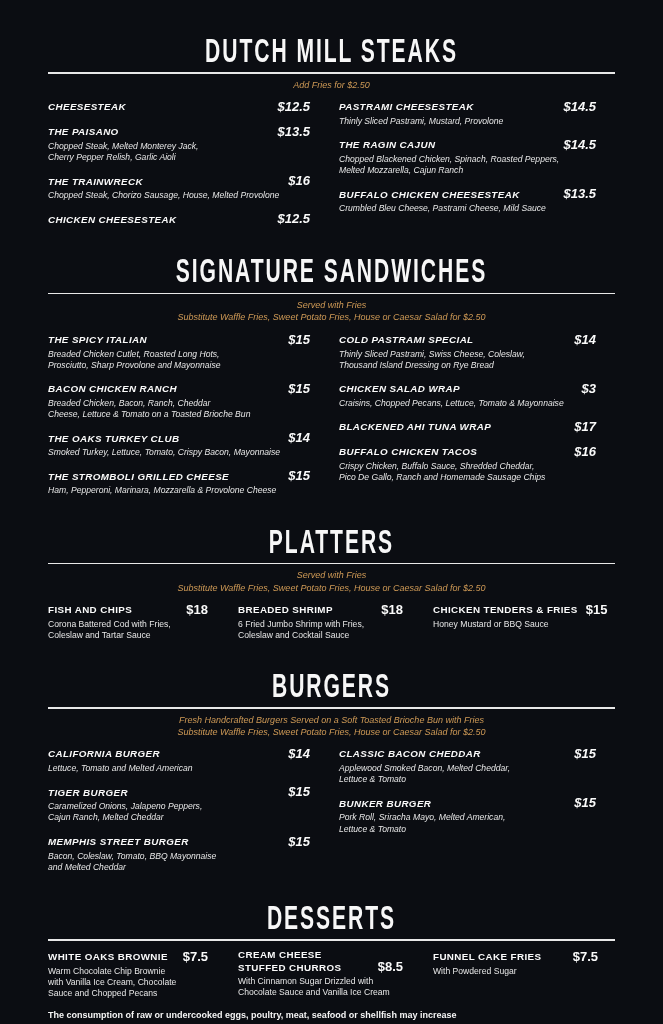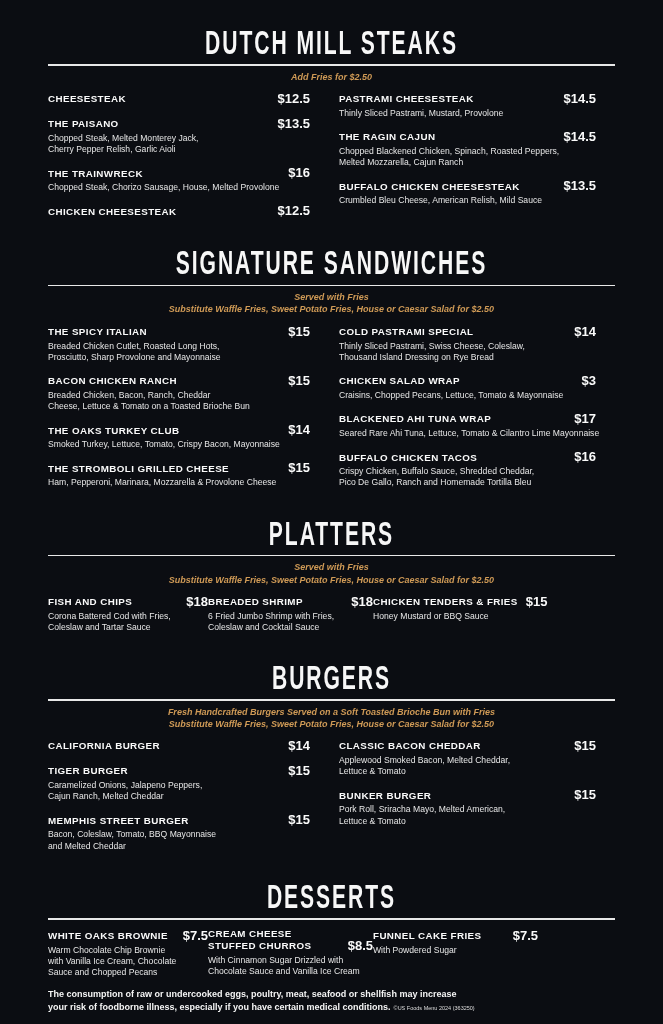--- a/index.html
+++ b/index.html
@@ -7,34 +7,34 @@
   }
   *{margin:0;padding:0;box-sizing:border-box;}
   html,body{background:#1a1a1a;}
   body{font-family:"Liberation Sans",sans-serif;}
   .menu{
     width:663px;height:1024px;margin:0 auto;background:var(--bg);
     padding:22px 48px 26px;display:flex;flex-direction:column;overflow:hidden;
     color:var(--text);
   }
   .menu-section{margin-top:18px;}
-  .menu-section:first-child{margin-top:4px;}
+  .menu-section:first-child{margin-top:12px;}
   .section-title{
     font-size:33px;line-height:1.04;font-weight:700;text-align:center;
     color:#f7f7f7;letter-spacing:3px;transform:scaleX(0.64);transform-origin:center;
     white-space:nowrap;
   }
   .rule{height:1.5px;background:var(--rule);margin-top:4px;}
   .section-note{
     margin-top:5px;text-align:center;color:var(--accent);
-    font-style:italic;font-size:9px;line-height:1.35;font-weight:700;
+    font-style:italic;font-size:9px;line-height:1.35;font-weight:400;
   }
   .cols{display:grid;margin-top:8px;}
-  .cols.two{grid-template-columns:262px 257px;column-gap:29px;}
-  .cols.three{grid-template-columns:160px 165px 165px;}
+  .cols.two{grid-template-columns:262px 257px;column-gap:29px;font-style:italic;}
+  .cols.three{grid-template-columns:160px 165px 165px;column-gap:30px;}
   .item{margin-bottom:10px;}
   .item-row{display:flex;justify-content:space-between;align-items:flex-end;}
   .item-name{
     font-weight:700;font-size:9.8px;letter-spacing:0.4px;color:#fafafa;
     text-transform:uppercase;white-space:pre;line-height:1.3;
   }
   .item-price{font-weight:700;font-size:13px;color:#fafafa;margin-left:8px;white-space:nowrap;}
   .item-desc{
     margin-top:2px;font-size:8.6px;line-height:1.3;color:var(--muted);white-space:pre;
   }
@@ -97,21 +97,21 @@
             <span class="item-price">$14.5</span>
           </div>
           <div class="item-desc">Chopped Blackened Chicken, Spinach, Roasted Peppers,
 Melted Mozzarella, Cajun Ranch</div>
         </article>
         <article class="item">
           <div class="item-row">
             <span class="item-name">BUFFALO CHICKEN CHEESESTEAK</span>
             <span class="item-price">$13.5</span>
           </div>
-          <div class="item-desc">Crumbled Bleu Cheese, American Relish, Mild Sauce</div>
+          <div class="item-desc">Crumbled Bleu Cheese, Pastrami Cheese, Mild Sauce</div>
         </article>
       </div>
     </div>
   </section>
 
   <section class="menu-section">
     <h2 class="section-title">SIGNATURE SANDWICHES</h2>
     <div class="rule"></div>
     <div class="section-note">
       <div>Served with Fries</div>
@@ -164,29 +164,28 @@
             <span class="item-name">CHICKEN SALAD WRAP</span>
             <span class="item-price">$3</span>
           </div>
           <div class="item-desc">Craisins, Chopped Pecans, Lettuce, Tomato &amp; Mayonnaise</div>
         </article>
         <article class="item">
           <div class="item-row">
             <span class="item-name">BLACKENED AHI TUNA WRAP</span>
             <span class="item-price">$17</span>
           </div>
-          <div class="item-desc">Seared Rare Ahi Tuna, Lettuce, Tomato &amp; Cilantro Lime Mayonnaise</div>
         </article>
         <article class="item">
           <div class="item-row">
             <span class="item-name">BUFFALO CHICKEN TACOS</span>
             <span class="item-price">$16</span>
           </div>
           <div class="item-desc">Crispy Chicken, Buffalo Sauce, Shredded Cheddar,
-Pico De Gallo, Ranch and Homemade Tortilla Bleu</div>
+Pico De Gallo, Ranch and Homemade Sausage Chips</div>
         </article>
       </div>
     </div>
   </section>
 
   <section class="menu-section">
     <h2 class="section-title">PLATTERS</h2>
     <div class="rule"></div>
     <div class="section-note">
       <div>Served with Fries</div>
@@ -232,20 +231,21 @@
       <div>Fresh Handcrafted Burgers Served on a Soft Toasted Brioche Bun with Fries</div>
       <div>Substitute Waffle Fries, Sweet Potato Fries, House or Caesar Salad for $2.50</div>
     </div>
     <div class="cols two">
       <div class="col">
         <article class="item">
           <div class="item-row">
             <span class="item-name">CALIFORNIA BURGER</span>
             <span class="item-price">$14</span>
           </div>
+          <div class="item-desc">Lettuce, Tomato and Melted American</div>
         </article>
         <article class="item">
           <div class="item-row">
             <span class="item-name">TIGER BURGER</span>
             <span class="item-price">$15</span>
           </div>
           <div class="item-desc">Caramelized Onions, Jalapeno Peppers,
 Cajun Ranch, Melted Cheddar</div>
         </article>
         <article class="item">

